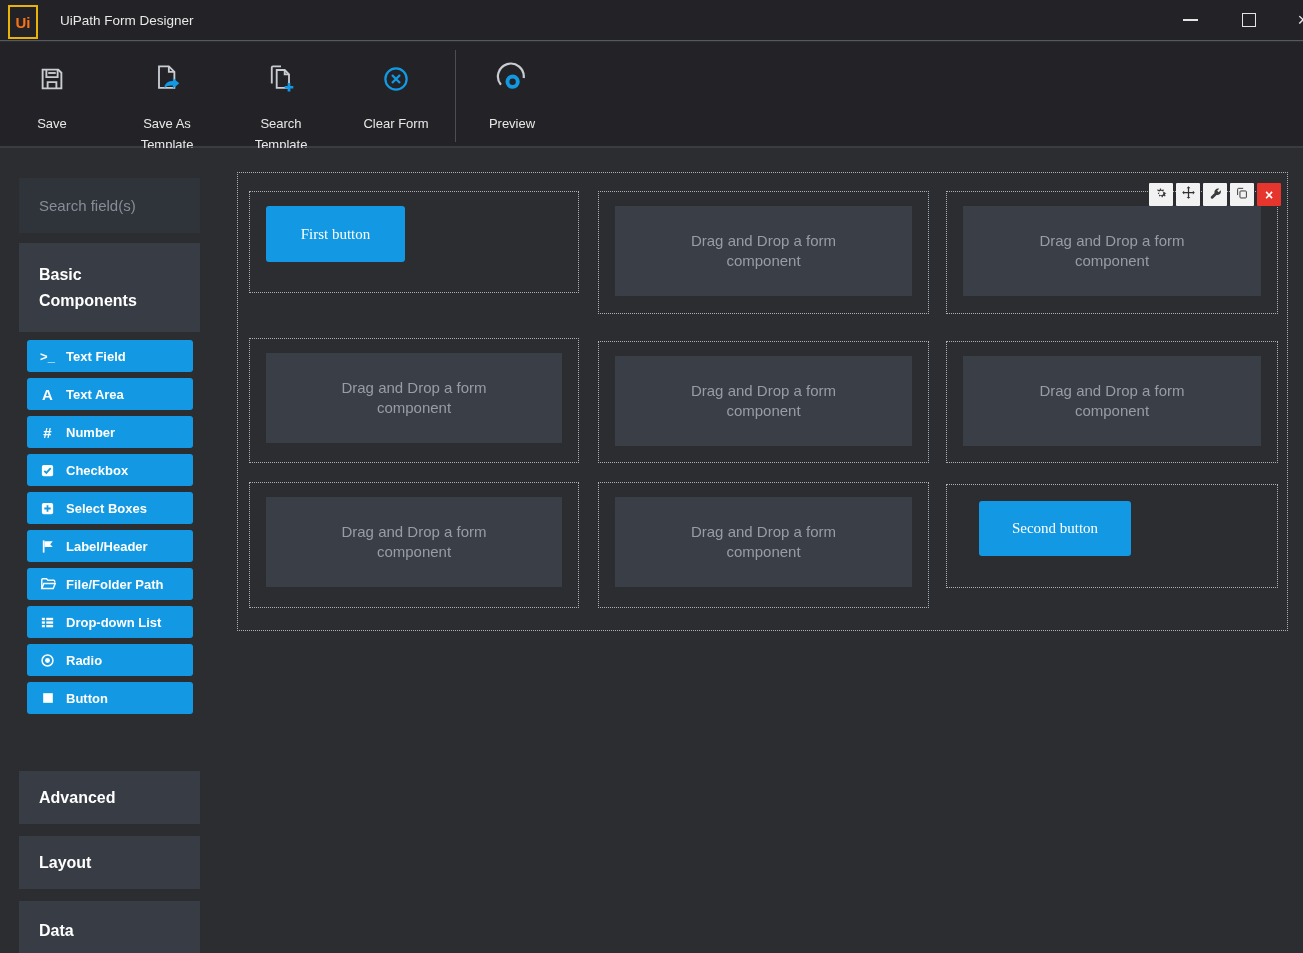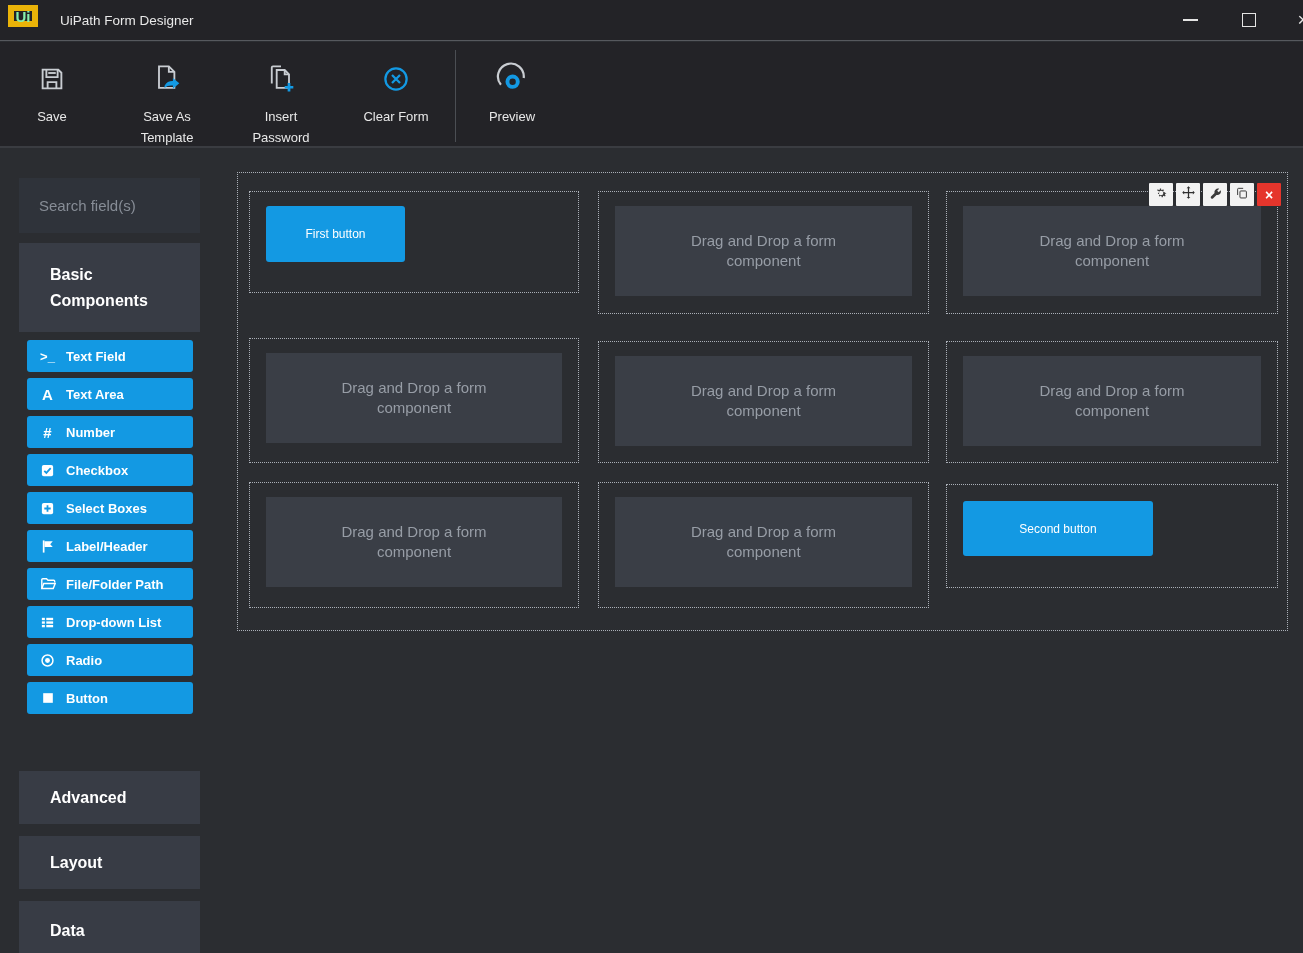--- a/index.html
+++ b/index.html
@@ -2,55 +2,55 @@
 <html><head>
 <meta charset="utf-8">
 <style>
   *{box-sizing:border-box;margin:0;padding:0}
   html,body{width:1303px;height:953px;overflow:hidden;background:#2b2d31;
             font-family:"Liberation Sans",sans-serif;position:relative}
 
   
   .titlebar{position:absolute;left:0;top:0;width:1303px;height:41px;background:#232327;
             border-bottom:1px solid #56595e}
-  .logo{position:absolute;left:8px;top:5px;width:30px;height:22px;border:6px solid #eab308;
-        color:#86efac;font-weight:bold;font-size:15px;display:flex;align-items:center;justify-content:center}
+  .logo{position:absolute;left:8px;top:5px;width:30px;height:34px;border:2px solid #eab308;
+        color:#f97316;font-weight:bold;font-size:15px;display:flex;align-items:center;justify-content:center}
   .title{position:absolute;left:60px;top:0;height:40px;display:flex;align-items:center;
          color:#e9e9e9;font-size:13.5px}
   .win-btn{position:absolute;top:0;height:40px;display:flex;align-items:center;justify-content:center}
   .win-min{left:1172px;width:36px}
   .win-min i{display:block;width:15px;height:2px;background:#e4e4e4}
   .win-max{left:1231px;width:36px}
   .win-max i{display:block;width:14px;height:14px;border:1.5px solid #e4e4e4}
   .win-close{left:1288px;width:30px;color:#e4e4e4;font-size:19px;font-weight:normal}
 
   
   .toolbar{position:absolute;left:0;top:42px;width:1303px;height:106px;background:#232327;
            border-bottom:2px solid #3a3c41}
   .tb-item{position:absolute;top:12px;text-align:center;color:#e8e8e8;font-size:13px}
   .tb-icon{height:40px;display:flex;align-items:flex-end;justify-content:center}
-  .tb-label{margin-top:13px;line-height:1.6}
+  .tb-label{margin-top:20px;line-height:1.6}
   .tb-label.narrow{max-width:72px;margin-left:auto;margin-right:auto}
   #tb-save{left:10px;width:84px}
   #tb-saveas{left:117px;width:100px}
   #tb-insert{left:231px;width:100px}
   #tb-clear{left:336px;width:120px}
   #tb-preview{left:462px;width:100px}
   .tb-sep{position:absolute;left:455px;top:8px;width:1px;height:92px;background:#4b4e53}
 
   
   .main{position:absolute;left:0;top:148px;width:1303px;height:805px;background:#2b2d31;overflow:hidden}
 
   
   .search-box{position:absolute;left:19px;top:30px;width:181px;height:55px;background:#2f333a}
   .search-input{width:100%;height:100%;background:transparent;border:none;outline:none;
                 padding-left:20px;font-size:15px;color:#e5e5e5;font-family:inherit}
   .search-input::placeholder{color:#878d96;opacity:1}
   .panel{position:absolute;left:19px;width:181px;background:#383c45;color:#fff;font-weight:bold;
-         font-size:16px;display:flex;align-items:center;padding-left:31px;padding-right:30px;line-height:26px}
+         font-size:16px;display:flex;align-items:center;padding-left:20px;padding-right:30px;line-height:26px}
   #panel-basic{top:95px;height:89px}
   #panel-advanced{top:623px;height:53px}
   #panel-layout{top:688px;height:53px}
   #panel-data{top:753px;height:60px}
   .side-items{position:absolute;left:27px;top:192px;width:166px}
   .side-item{height:32px;margin-bottom:6px;background:#1399e3;border-radius:3px;display:flex;
              align-items:center;padding-left:12px;color:#fff;font-size:13px;font-weight:bold;gap:10px}
   .si-icon{width:17px;display:flex;justify-content:center;align-items:center;font-weight:bold;
            font-size:13px;color:#fff;flex:none}
 
@@ -64,23 +64,23 @@
   #c2r2{left:360px;top:168px;width:331px;height:122px}
   #c3r2{left:708px;top:168px;width:332px;height:122px}
   #c1r3{left:11px;top:309px;width:330px;height:126px}
   #c2r3{left:360px;top:309px;width:331px;height:126px}
   #c3r3{left:708px;top:311px;width:332px;height:104px}
   .dropbox{position:absolute;left:16px;right:16px;top:14px;height:90px;background:#3a3e46;
            display:flex;align-items:center;justify-content:center;text-align:center;
            color:#979da6;font-size:15px;line-height:20px}
   .dropbox span{display:block;max-width:185px}
   .form-btn{position:absolute;background:#1399e3;color:#fff;border:none;border-radius:3px;
-            font-size:12px;font-family:Liberation Sans, sans-serif;font-weight:500;cursor:pointer}
+            font-size:15px;font-family:Liberation Serif, serif;font-weight:500;cursor:pointer}
   #first-btn{left:16px;top:14px;width:139px;height:56px}
-  #second-btn{left:16px;top:16px;width:190px;height:55px}
+  #second-btn{left:32px;top:16px;width:152px;height:55px}
 
   
   .comp-toolbar{position:absolute;left:911px;top:10px;display:flex;gap:3px}
   .ct-btn{width:24px;height:23px;background:#f2f2f2;display:flex;align-items:center;
           justify-content:center;border-radius:1px}
   .ct-btn.red{background:#e5352c;color:#fff;font-weight:bold;font-size:14px;line-height:1}
 </style>
 </head>
 <body>
 
@@ -123,21 +123,21 @@
 
   <div class="tb-item" id="tb-insert">
     <div class="tb-icon">
       <svg width="32" height="32" viewBox="0 0 26 26" fill="none">
         <path d="M5.5 17.5v-13a1 1 0 011-1h6.5" stroke="#c9cdd2" stroke-width="1.5"></path>
         <path d="M9.5 6.5h6.5l3.5 3.5v11h-10z" stroke="#c9cdd2" stroke-width="1.5"></path>
         <path d="M16 6.5V10h3.5" stroke="#c9cdd2" stroke-width="1.5"></path>
         <path d="M19.5 17v7M16 20.5h7" stroke="#1399e3" stroke-width="2.2"></path>
       </svg>
     </div>
-    <div class="tb-label narrow">Insert Password</div>
+    <div class="tb-label narrow">Search Template</div>
   </div>
 
   <div class="tb-item" id="tb-clear">
     <div class="tb-icon">
       <svg width="30" height="30" viewBox="0 0 24 24" fill="none" stroke="#1399e3" stroke-width="1.8">
         <circle cx="12" cy="12" r="8.5"></circle>
         <path d="M8.8 8.8l6.4 6.4M15.2 8.8l-6.4 6.4"></path>
       </svg>
     </div>
     <div class="tb-label">Clear Form</div>

